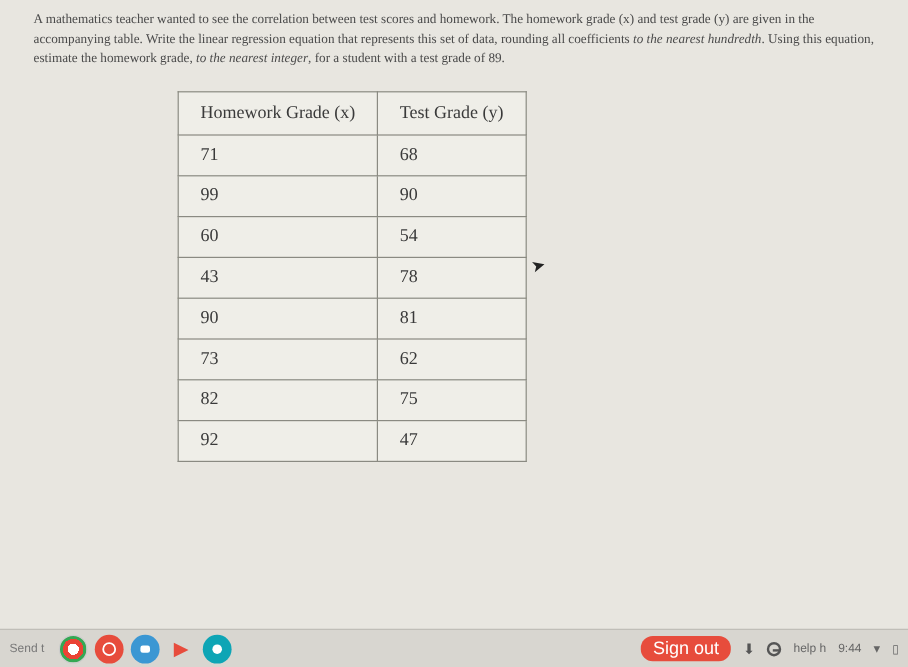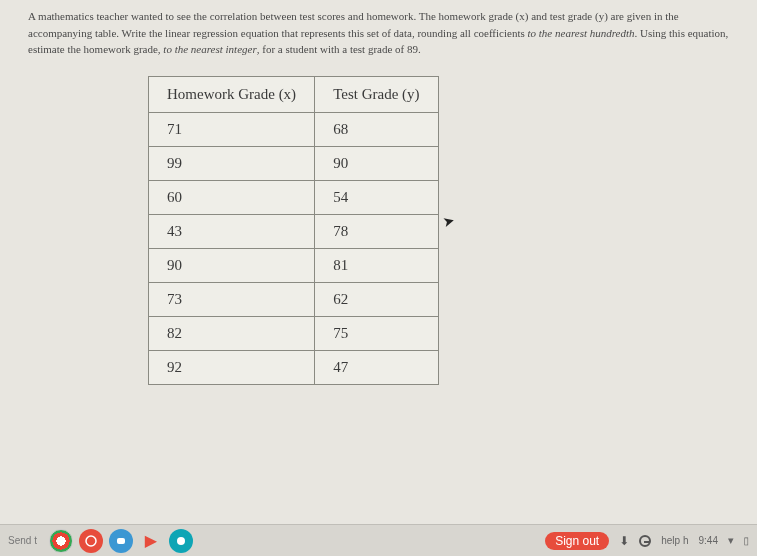--- a/index.html
+++ b/index.html
@@ -66,21 +66,21 @@
       width: 24px; height: 24px; border-radius: 50%;
       display: flex; align-items: center; justify-content: center;
       font-size: 12px;
     }
     .tb-chrome { background: radial-gradient(circle, #fff 30%, #ea4335 30% 55%, #34a853 55% 80%, #fbbc05 80%); border: 1px solid #ccc;}
     .tb-red { background: #e74c3c; color: #fff; }
     .tb-blue { background: #3b97d3; color: #fff; }
     .tb-play { background: transparent; color: #e74c3c; font-size: 16px; }
     .tb-teal { background: #0ea5b5; color: #fff; }
     .tb-right { margin-left: auto; display: flex; align-items: center; gap: 10px; font-family: Arial, sans-serif; font-size: 10px; color: #666; }
-    .pill { background: #e74c3c; color: #fff; padding: 2px 10px; border-radius: 10px; font-size: 12px; }
+    .pill { background: #e74c3c; color: #fff; padding: 2px 10px; border-radius: 10px; font-size: 15px; }
     .tb-dl { font-size: 12px; color: #555; }
     .tb-circle { width: 12px; height: 12px; border-radius: 50%; border: 2px solid #555; display: inline-block; position: relative;}
     .tb-circle::after { content: ""; position: absolute; width: 6px; height: 2px; background: #555; top: 4px; left: 3px; }
     .tb-wifi { font-size: 11px; color: #666; }
   </style>
 </head>
 <body>
 
 <div class="content">
   <p class="problem-text">

